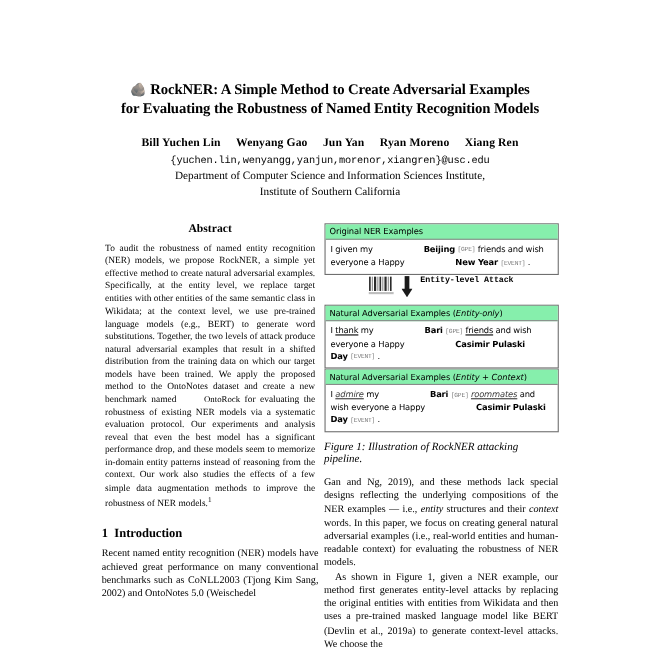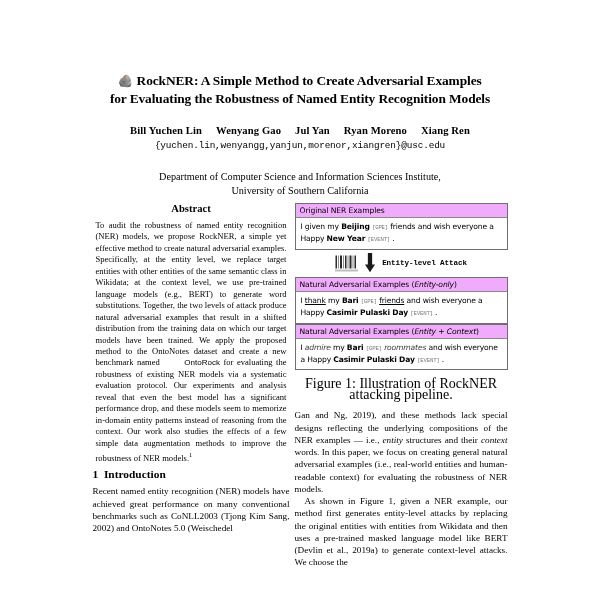--- a/index.html
+++ b/index.html
@@ -44,21 +44,21 @@
     letter-spacing: 0.1px;
   }
   .authors span { margin: 0 7px; }
   .email {
     margin-top: 4px;
     font-family: "Liberation Mono", monospace;
     font-size: 9.4px;
     letter-spacing: -0.15px;
   }
   .affil {
-    margin-top: 19px;
+    margin-top: 3px;
     font-size: 10.2px;
     line-height: 13.5px;
     text-align: center;
   }
 
   
   .columns {
     position: absolute;
     top: 203px;
     left: 0;
@@ -75,136 +75,136 @@
   .section-head {
     font-size: 10.6px;
     font-weight: bold;
     text-align: center;
     margin: 0 0 6px 0;
   }
   .section-head-left {
     font-size: 11.4px;
     font-weight: bold;
     text-align: left;
-    margin: 4px 0 5px 0;
+    margin: 16px 0 5px 0;
   }
   .abstract-body {
     font-size: 8.55px;
     line-height: 11.45px;
     text-align: justify;
     text-justify: inter-word;
     padding: 0 3px;
     hyphens: manual;
   }
   .body-text {
     font-size: 9.2px;
     line-height: 12.25px;
     text-align: justify;
     text-justify: inter-word;
   }
   .body-text p { margin: 0; }
   .body-text p.indent { text-indent: 10px; }
   .mono-inline {
-    font-family: Liberation Sans, sans-serif;
+    font-family: Liberation Serif, serif;
     font-size: 8px;
     padding-left: 21px;
   }
   .fn-mark {
     font-size: 6.5px;
     vertical-align: super;
   }
 
   
   .figure {
     width: 213px;
     margin: 0 0 0 0;
   }
   .fig-box {
     border: 1px solid #6f6f6f;
     background: #ffffff;
     margin-bottom: 0;
   }
   .fig-hdr {
-    background: #f0abfc;
+    background: #86efac;
     border-bottom: 1px solid #8a8a8a;
     font-size: 7.6px;
     padding: 2.2px 4px 2.2px 4px;
     letter-spacing: -0.1px;
     font-family: "DejaVu Sans", sans-serif;
   }
   .fig-hdr i { font-style: italic; }
   .fig-sent {
     font-size: 7.6px;
     line-height: 11.2px;
     padding: 3px 5px 4px 5px;
     font-family: "DejaVu Sans", sans-serif;
     letter-spacing: -0.15px;
   }
-  .ent { font-weight: bold; }
+  .ent { font-weight: bold; margin-left: 44px; }
   .tag {
     font-family: "Liberation Mono", monospace;
     font-size: 5.7px;
     color: #7a7a7a;
     letter-spacing: -0.2px;
     vertical-align: 0.5px;
   }
-  .ctx-new { font-style: italic; color: #3a3a3a;}
+  .ctx-new { font-style: italic; text-decoration: underline; color: #3a3a3a;}
   .ctx-old { text-decoration: underline; }
 
   .arrow-row {
     display: flex;
-    align-items: center;
     justify-content: center;
     gap: 7px;
     height: 25px;
     margin: 1px 0 1px 0;
   }
   .arrow-label {
     font-family: "Liberation Mono", monospace;
     font-size: 7.6px;
     font-weight: bold;
     letter-spacing: -0.1px;
   }
   .barcode {
     width: 23px;
     height: 17px;
     display: block;
   }
   .bert-ico { width: 15px; height: 19px; display:block; }
   .down-arrow { width: 10px; height: 20px; display:block; }
 
   .fig-caption {
-    font-size: 14px;
+    font-size: 10px;
     line-height: 11px;
-    text-align: center;
+    text-align: left;
     margin-top: 8px;
     margin-bottom: 9px;
+    font-style: italic;
   }
 </style>
 </head>
 <body>
 
 <div class="page">
 
   <div class="title-block">
     <div class="paper-title">
       <span class="rock-emoji">🪨</span>
       <span>RockNER: A Simple Method to Create Adversarial Examples</span><br>
       <span>for Evaluating the Robustness of Named Entity Recognition Models</span>
     </div>
 
     <div class="authors">
-      <span>Bill Yuchen Lin</span><span>Wenyang Gao</span><span>Jul Yan</span><span>Ryan Moreno</span><span>Xiang Ren</span>
+      <span>Bill Yuchen Lin</span><span>Wenyang Gao</span><span>Jun Yan</span><span>Ryan Moreno</span><span>Xiang Ren</span>
     </div>
 
     <div class="email">{yuchen.lin,wenyangg,yanjun,morenor,xiangren}@usc.edu</div>
 
     <div class="affil">
       <span>Department of Computer Science and Information Sciences Institute,</span><br>
-      <span>University of Southern California</span>
+      <span>Institute of Southern California</span>
     </div>
   </div>
 
   <div class="columns">
 
     <div class="col col-left">
 
       <div class="section-head">Abstract</div>
 
       <div class="abstract-body">

